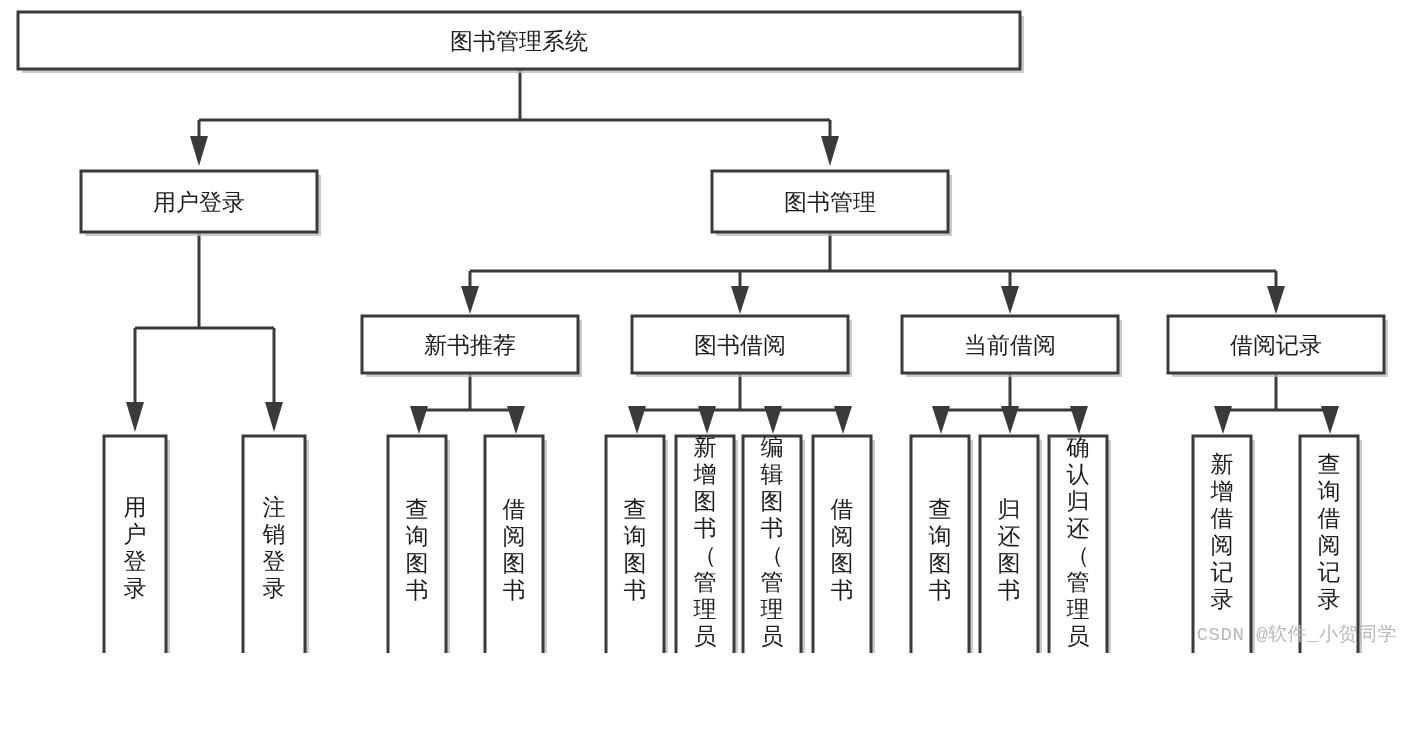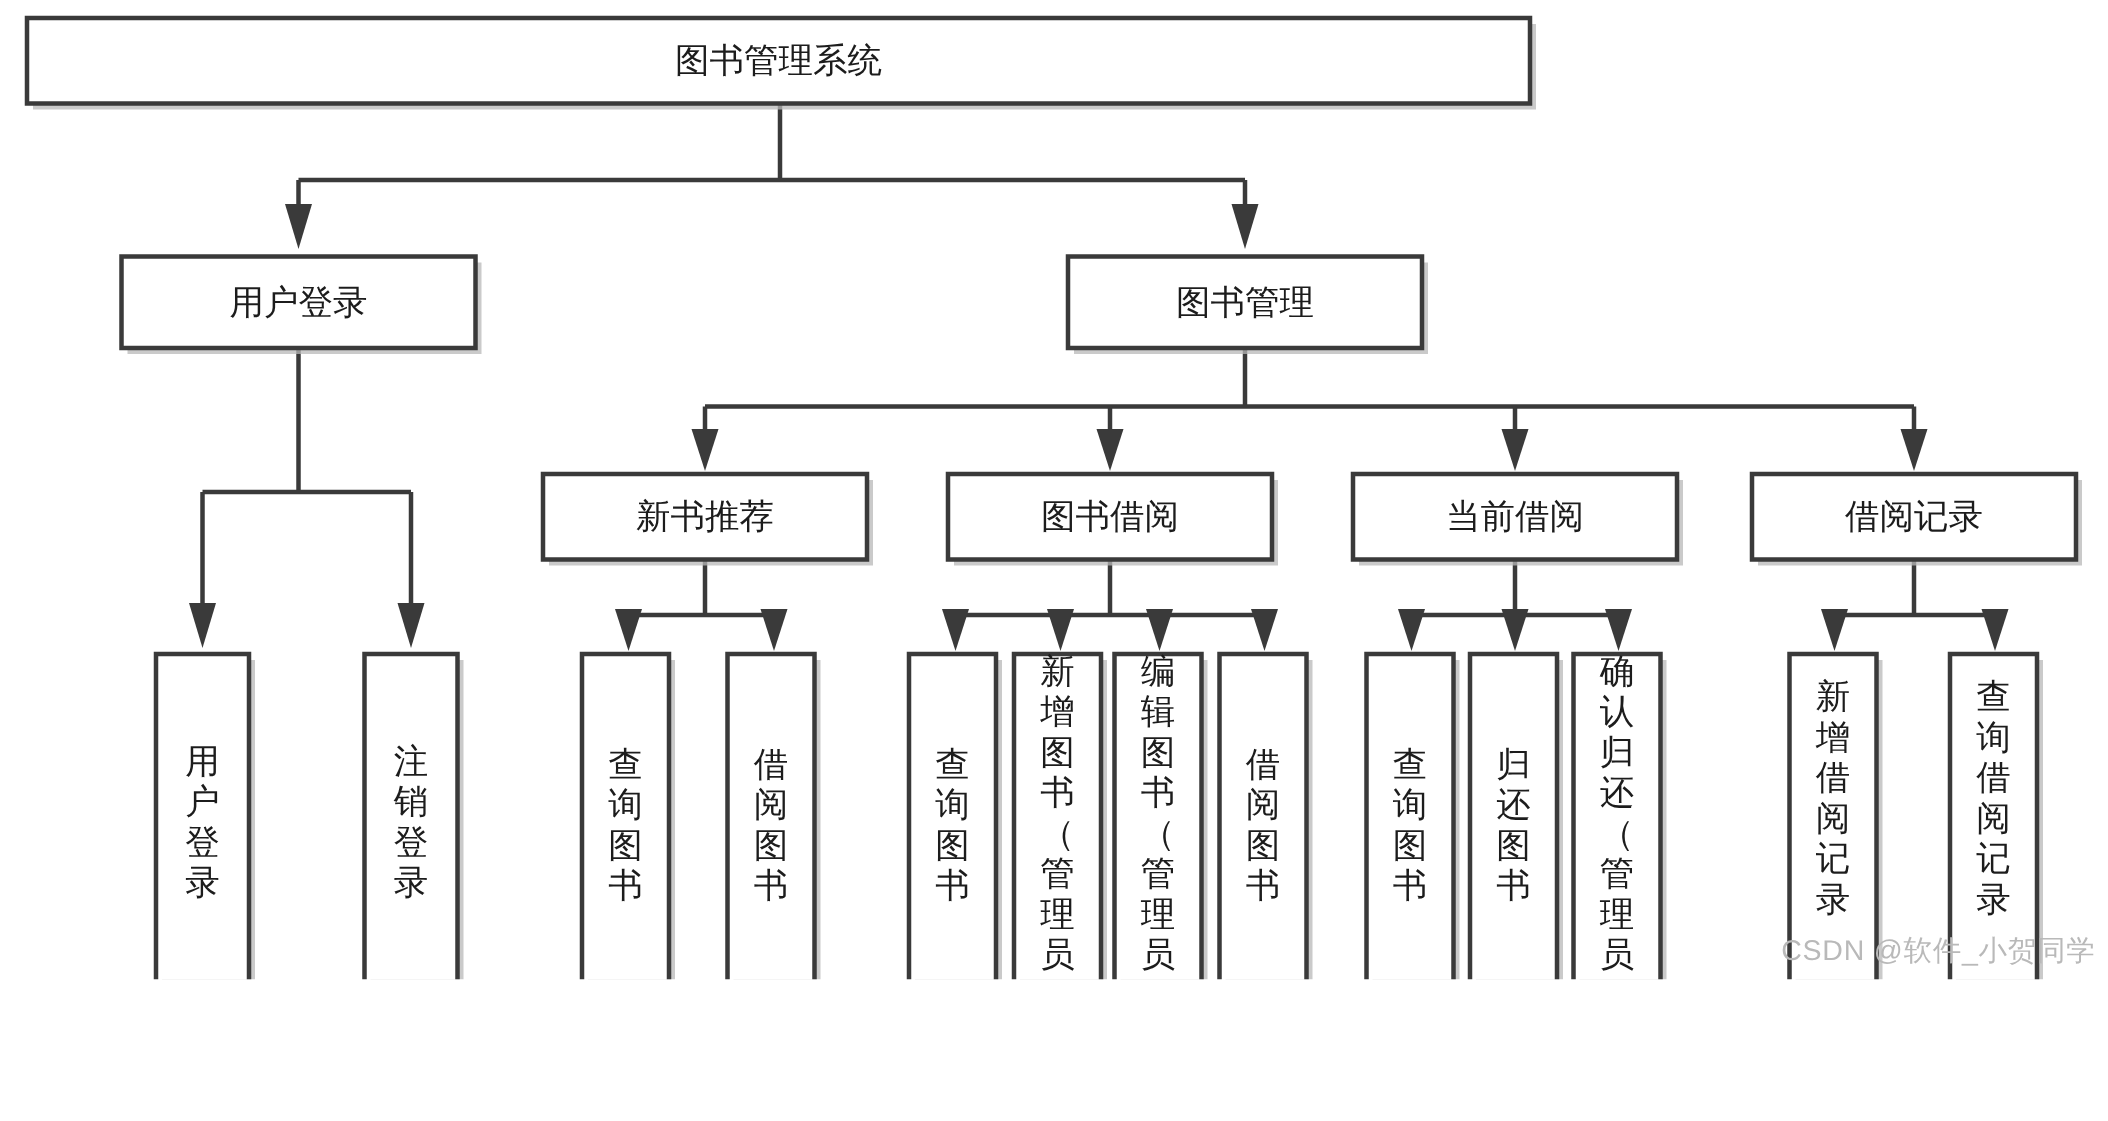--- a/index.html
+++ b/index.html
@@ -54,21 +54,21 @@
   .node-label-v {
     font-family: "DejaVu Sans", "Liberation Sans", sans-serif;
     font-size: 23px;
     fill: #1c1c1c;
     text-anchor: middle;
   }
   .watermark {
     position: absolute;
     right: 8px;
     bottom: 6px;
-    font-family: Liberation Sans, sans-serif;
+    font-family: Liberation Mono, monospace;
     font-size: 19px;
     color: #b9b9b9;
     letter-spacing: 0.5px;
     white-space: nowrap;
     user-select: none;
   }
 </style>
 </head>
 <body>
 

